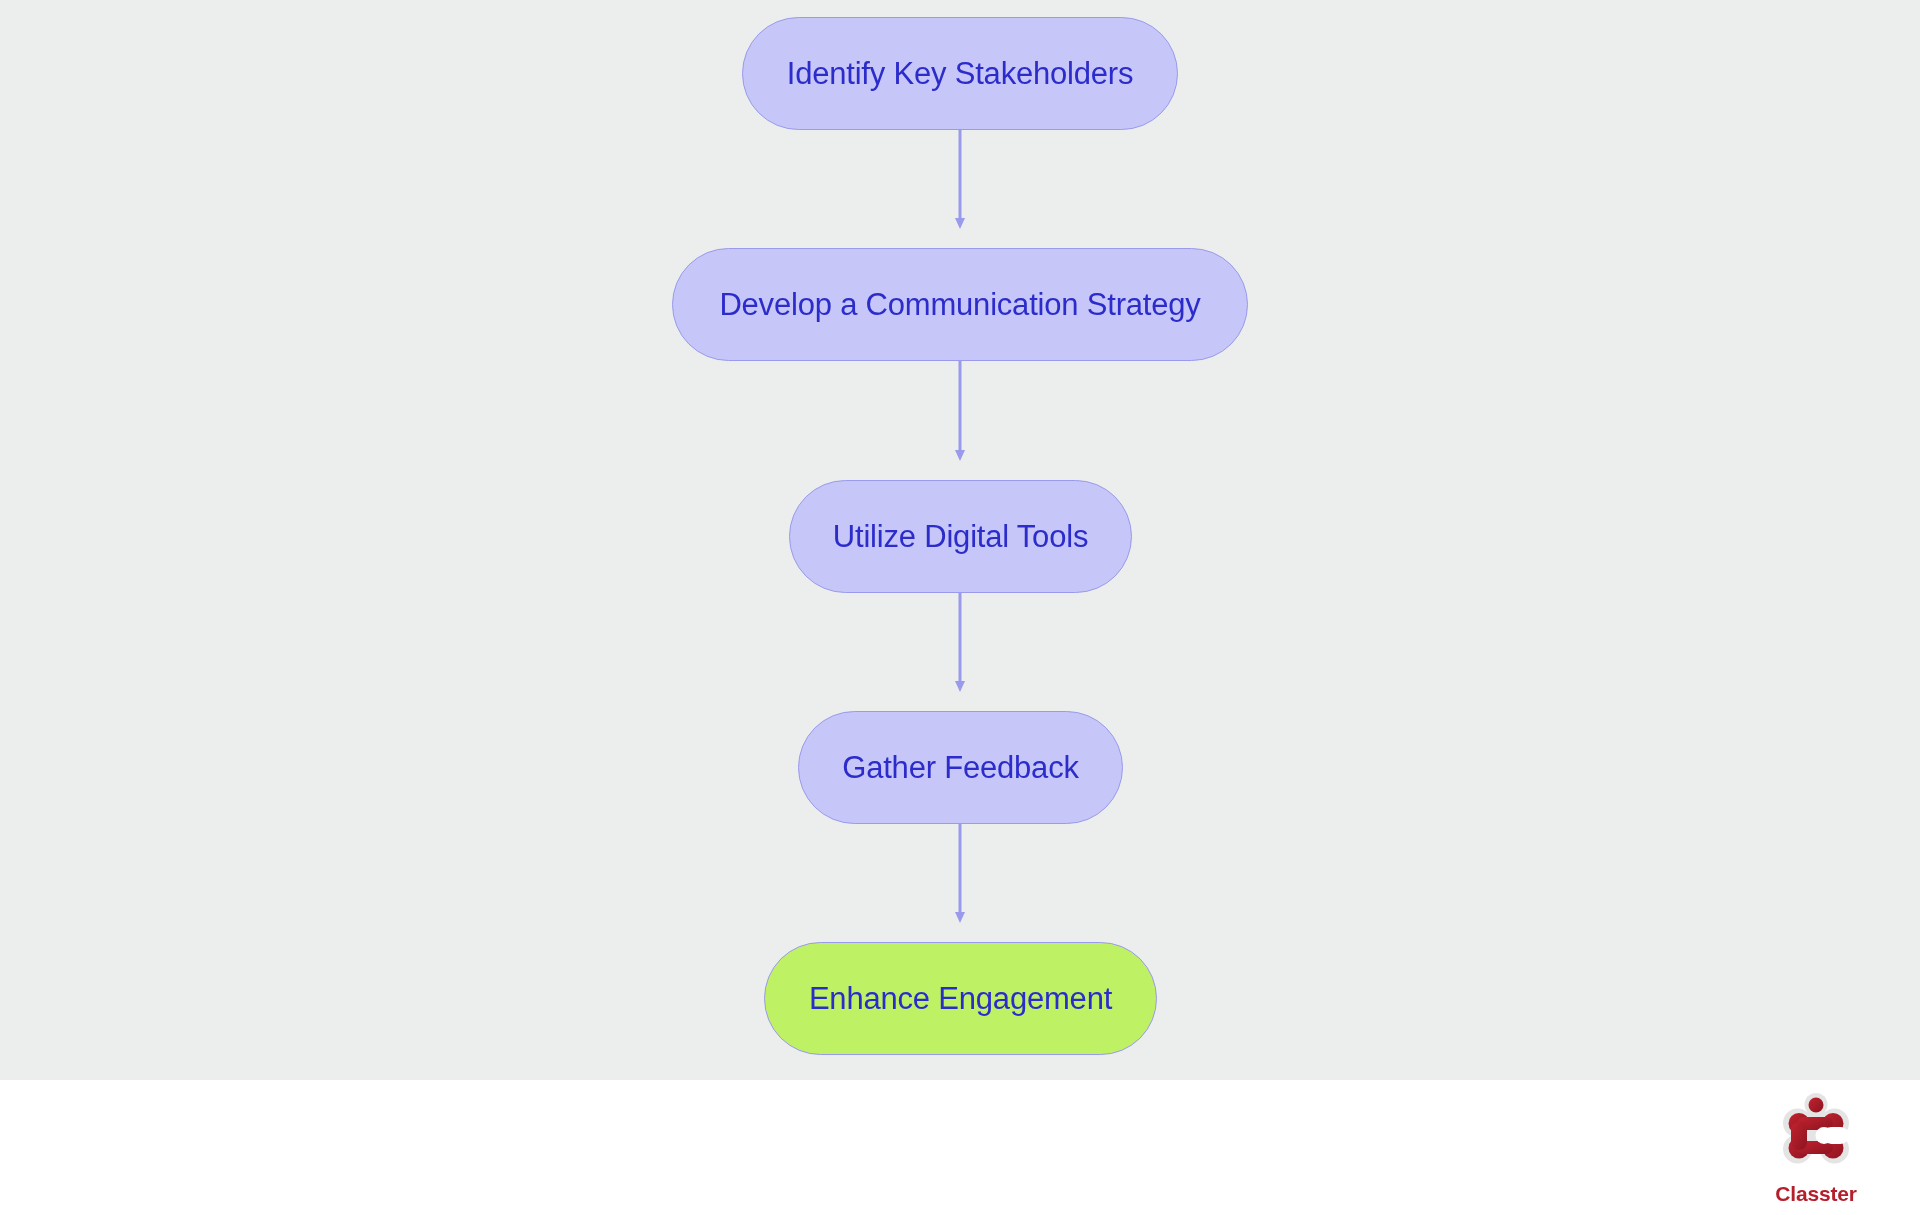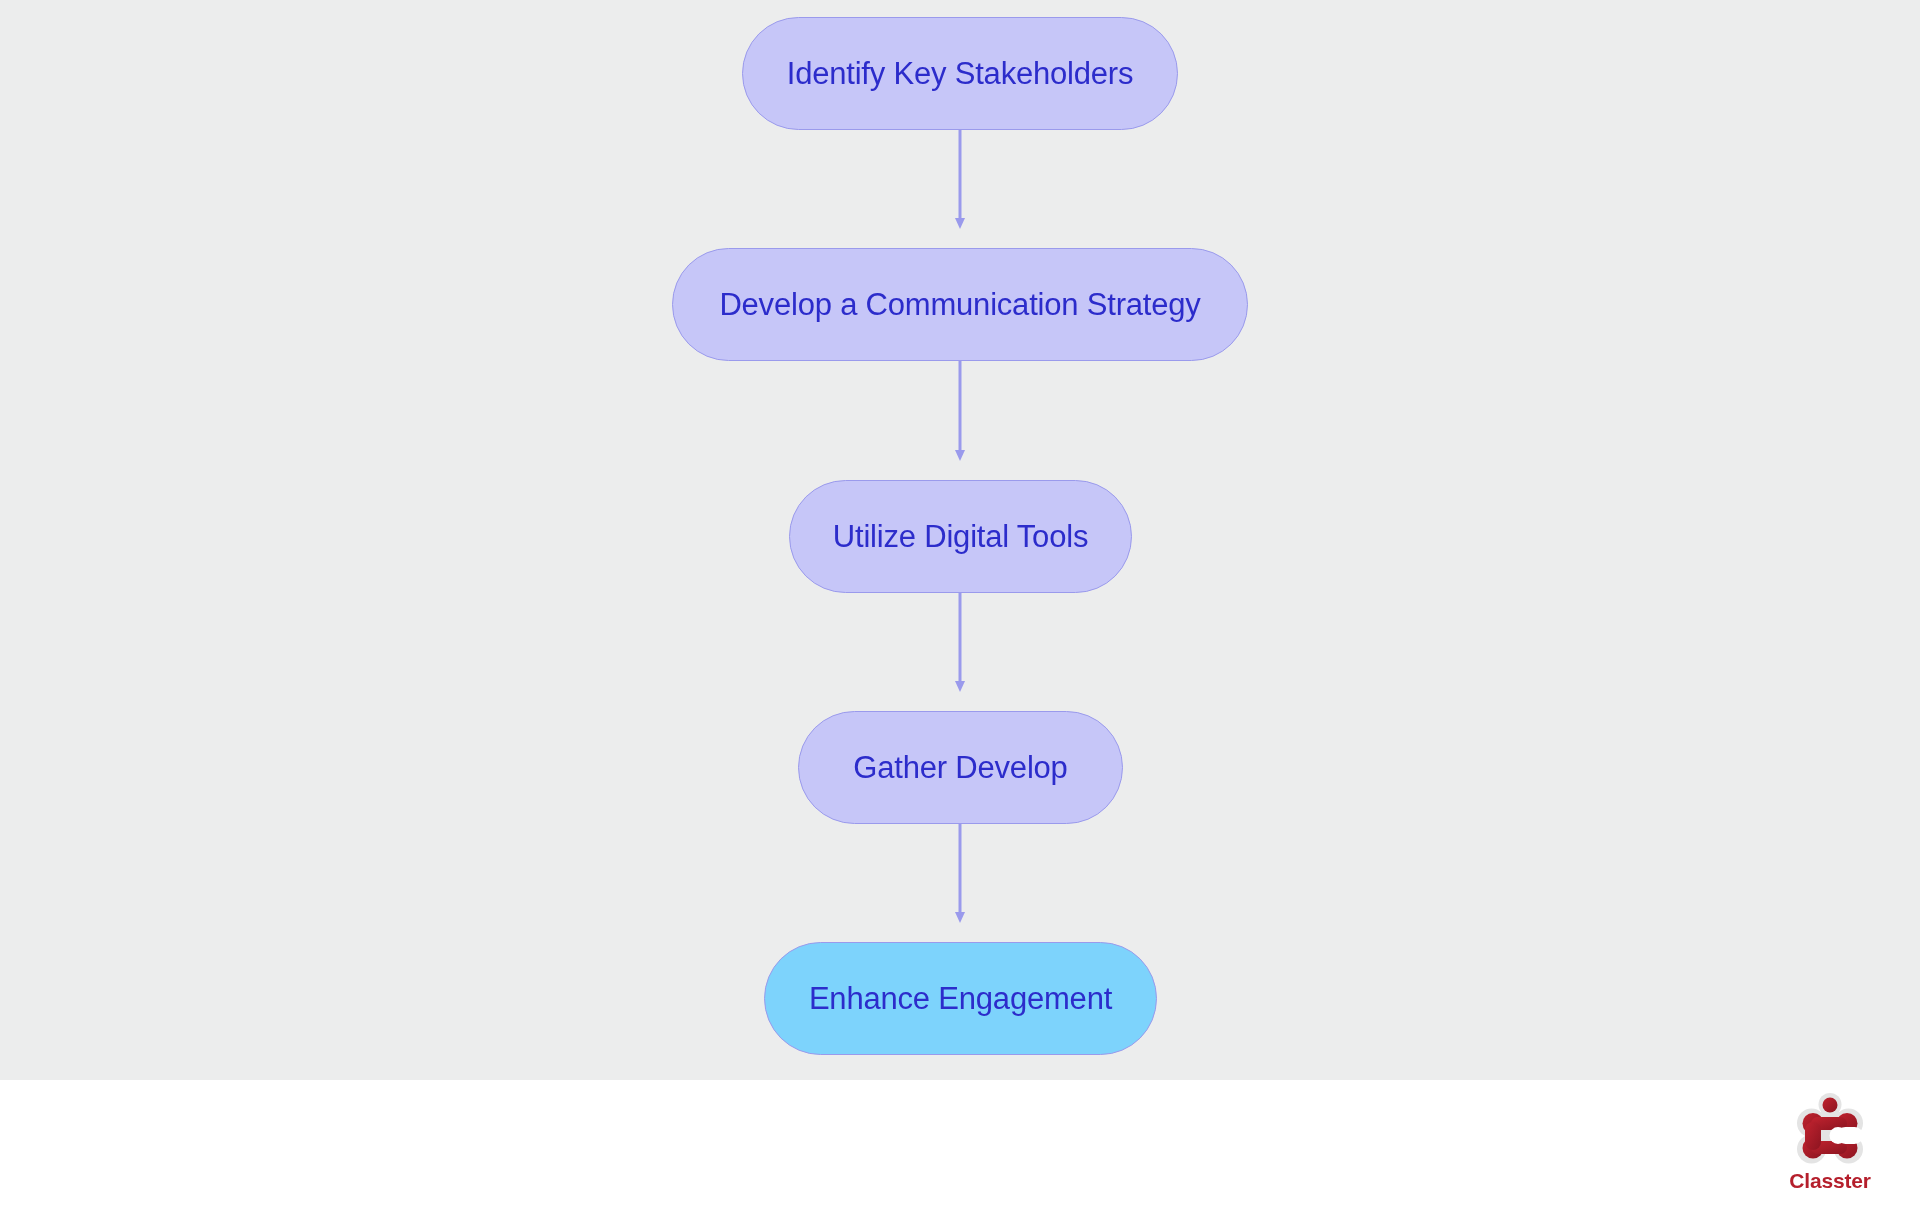--- a/index.html
+++ b/index.html
@@ -64,28 +64,28 @@
     position: absolute;
     left: 0;
     top: 1080px;
     width: 1920px;
     height: 135px;
     background: #ffffff;
   }
 
   #brand-logo {
     position: absolute;
-    right: 30px;
+    right: 44px;
     top: 12px;
     width: 120px;
     height: 112px;
     display: flex;
     flex-direction: column;
     align-items: center;
-    justify-content: flex-start;
+    justify-content: space-between;
   }
 
   #brand-mark {
     width: 66px;
     height: 76px;
     display: block;
   }
 
   #brand-wordmark {
     margin-top: 2px;
@@ -124,23 +124,23 @@
         <line class="edge-line" x1="960" y1="824" x2="960" y2="913" stroke="#9a9aec" stroke-width="3" marker-end="url(#arrowhead)"></line>
       </g>
     </svg>
 
     <div class="flow-node" id="node-1" style="left: 742px; top: 17px; width: 436px; height: 113px; font-size: 31px; background: rgb(198, 198, 248); border-color: rgb(154, 154, 236); color: rgb(44, 44, 203);">Identify Key Stakeholders</div>
 
     <div class="flow-node" id="node-3" style="left: 789px; top: 480px; width: 343px; height: 113px; font-size: 31px; background: rgb(198, 198, 248); border-color: rgb(154, 154, 236); color: rgb(44, 44, 203);">Utilize Digital Tools</div>
 
     <div class="flow-node" id="node-2" style="left: 672px; top: 248px; width: 576px; height: 113px; font-size: 31px; background: rgb(198, 198, 248); border-color: rgb(154, 154, 236); color: rgb(44, 44, 203);">Develop a Communication Strategy</div>
 
-    <div class="flow-node" id="node-4" style="left: 798px; top: 711px; width: 325px; height: 113px; font-size: 31px; background: rgb(198, 198, 248); border-color: rgb(154, 154, 236); color: rgb(44, 44, 203);">Gather Develop</div>
+    <div class="flow-node" id="node-4" style="left: 798px; top: 711px; width: 325px; height: 113px; font-size: 31px; background: rgb(198, 198, 248); border-color: rgb(154, 154, 236); color: rgb(44, 44, 203);">Gather Feedback</div>
 
-    <div class="flow-node" id="node-5" style="left: 764px; top: 942px; width: 393px; height: 113px; font-size: 31px; background: #7dd3fc; border-color: rgb(154, 154, 236); color: rgb(44, 44, 203);">Enhance Engagement</div>
+    <div class="flow-node" id="node-5" style="left: 764px; top: 942px; width: 393px; height: 113px; font-size: 31px; background: #bef264; border-color: rgb(154, 154, 236); color: rgb(44, 44, 203);">Enhance Engagement</div>
 
   </div>
 
   <div id="footer-band" style="background: rgb(255, 255, 255);">
 
     <div id="brand-logo">
 
       <svg id="brand-mark" viewBox="0 0 66 76" aria-hidden="true">
         <defs>
           <linearGradient id="gradMark" x1="0" y1="0" x2="1" y2="1">

